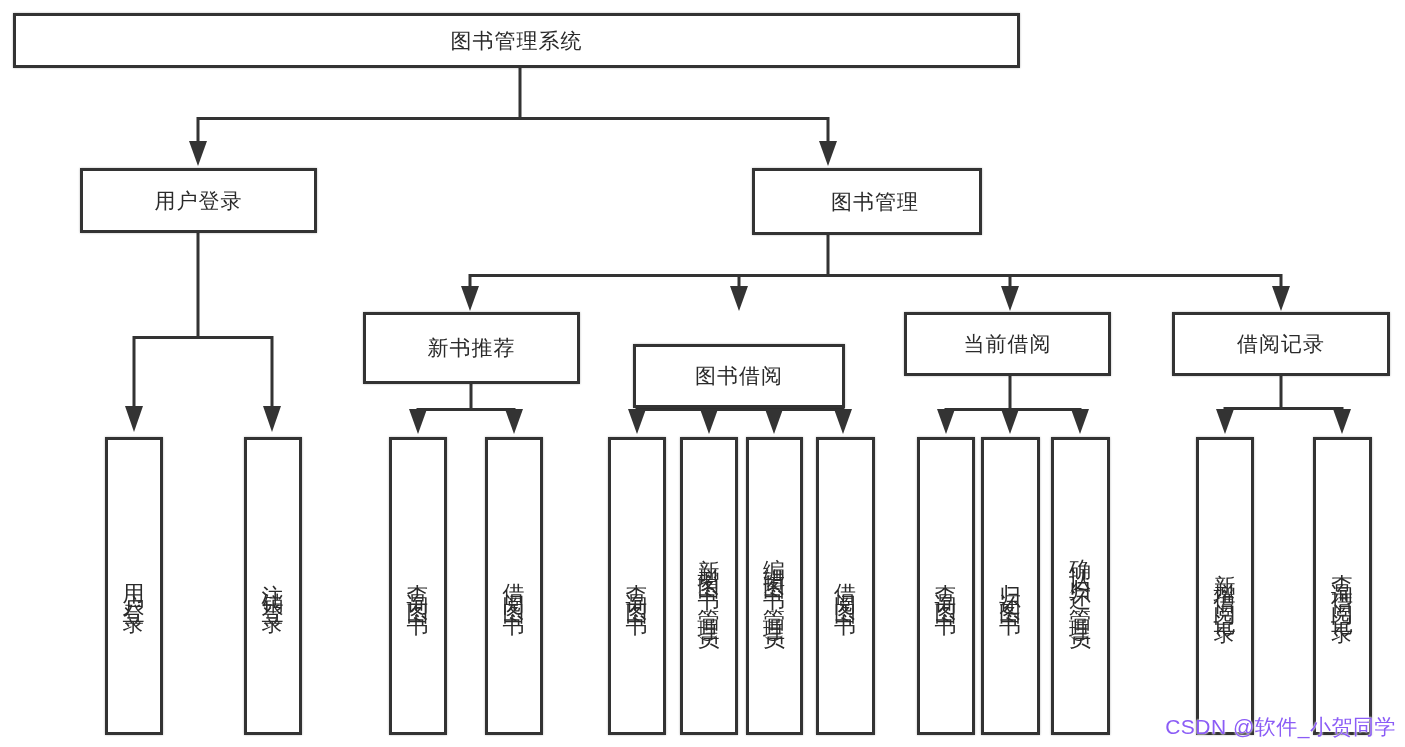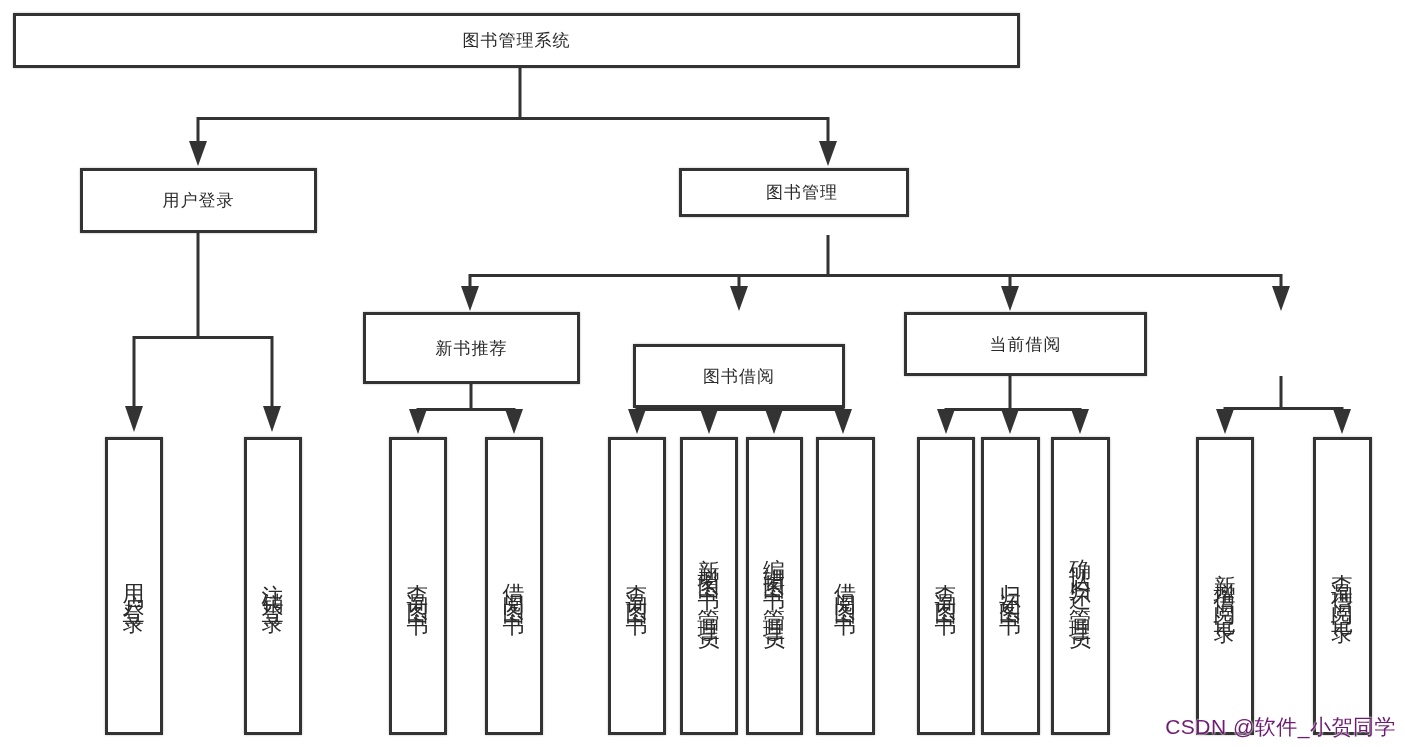--- a/index.html
+++ b/index.html
@@ -9,28 +9,28 @@
   }
   svg.wires{position:absolute;left:0;top:0;width:1405px;height:747px;z-index:1;}
   svg.wires path{stroke:#333333;stroke-width:3;fill:none;}
   svg.wires polygon{fill:#333333;stroke:none;}
   .node{
     position:absolute;box-sizing:border-box;background:#ffffff;
     border:3px solid #333333;color:#2a2a2a;z-index:2;
     display:flex;align-items:center;justify-content:center;
     box-shadow:0 0 2px rgba(0,0,0,.28);
   }
-  .node .lbl{font-size:17px;letter-spacing:1px;white-space:nowrap;}
+  .node .lbl{font-size:21px;letter-spacing:1px;white-space:nowrap;}
   .leaf .lbl{
     writing-mode:vertical-rl;text-orientation:mixed;
     font-size:22px;letter-spacing:10px;line-height:1.05;white-space:nowrap;
   }
   .watermark{
     position:absolute;top:713px;right:9px;z-index:6;
-    font-size:21px;color:#701a75;letter-spacing:0.5px;white-space:nowrap;
+    font-size:21px;color:#8b5cf6;letter-spacing:0.5px;white-space:nowrap;
     text-shadow:0 0 2px #ffffff,0 0 2px #ffffff;
   }
 </style>
 </head>
 <body>
 
 <div class="canvas">
 
   <svg class="wires" viewBox="0 0 1405 747" aria-hidden="true">
 
@@ -82,32 +82,35 @@
     </g>
   </svg>
 
   <div class="node" style="left:13px;top:13px;width:1007px;height:55px;">
     <span class="lbl">图书管理系统</span>
   </div>
 
   <div class="node" style="left:80px;top:168px;width:237px;height:65px;">
     <span class="lbl">用户登录</span>
   </div>
-  <div class="node" style="left:679px;top:168px;width:230px;height:49px;padding-left:16px;">
+  <div class="node" style="left:752px;top:168px;width:230px;height:67px;padding-left:16px;">
     <span class="lbl">图书管理</span>
   </div>
 
   <div class="node" style="left:363px;top:312px;width:217px;height:72px;">
     <span class="lbl">新书推荐</span>
   </div>
   <div class="node" style="left:633px;top:312px;width:212px;height:64px;margin-top:32px;">
     <span class="lbl">图书借阅</span>
   </div>
-  <div class="node" style="left:904px;top:312px;width:243px;height:64px;">
+  <div class="node" style="left:904px;top:312px;width:207px;height:64px;">
     <span class="lbl">当前借阅</span>
+  </div>
+  <div class="node" style="left:1172px;top:312px;width:218px;height:64px;">
+    <span class="lbl">借阅记录</span>
   </div>
 
   <div class="node leaf" style="left:105px;top:437px;width:58px;height:298px;">
     <span class="lbl">用户登录</span>
   </div>
   <div class="node leaf" style="left:244px;top:437px;width:58px;height:298px;">
     <span class="lbl">注销登录</span>
   </div>
 
   <div class="node leaf" style="left:389px;top:437px;width:58px;height:298px;">

